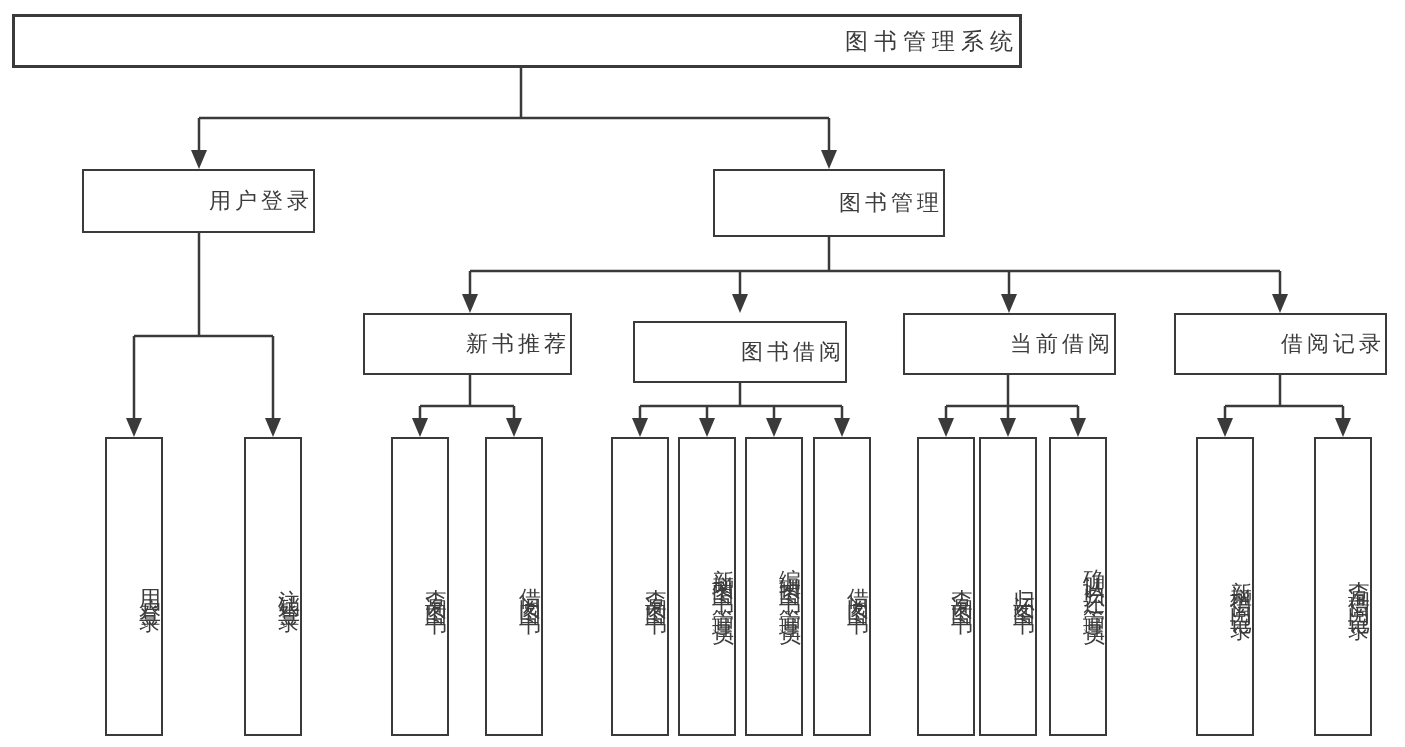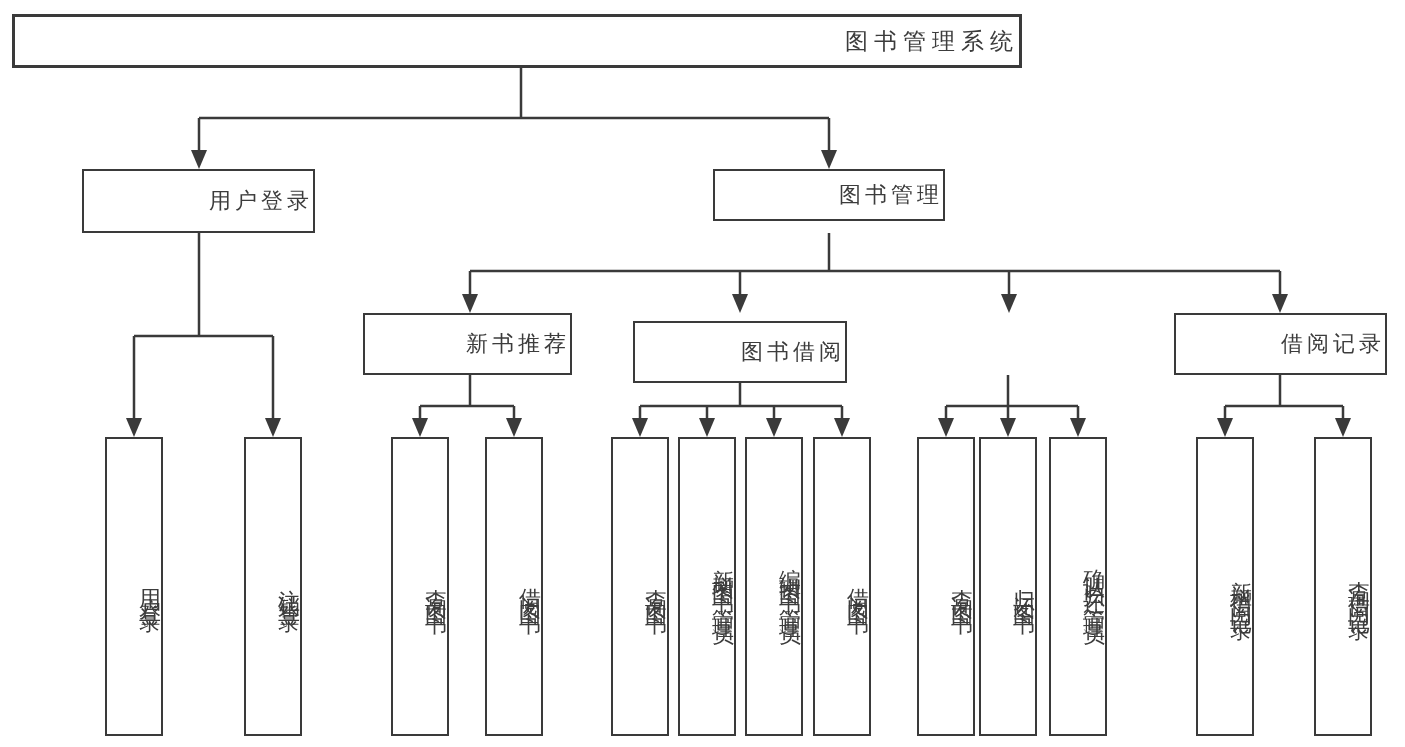--- a/index.html
+++ b/index.html
@@ -92,29 +92,32 @@
     </g>
   </svg>
 
   <div class="box root" style="left:12px; top:14px; width:1010px; height:54px;">
     <span class="hlabel">图书管理系统</span>
   </div>
 
   <div class="box" style="left:82px; top:169px; width:233px; height:64px;">
     <span class="hlabel">用户登录</span>
   </div>
-  <div class="box" style="left:713px; top:169px; width:232px; height:52px;">
+  <div class="box" style="left:713px; top:169px; width:232px; height:68px;">
     <span class="hlabel">图书管理</span>
   </div>
 
   <div class="box" style="left:363px; top:313px; width:209px; height:62px;">
     <span class="hlabel">新书推荐</span>
   </div>
   <div class="box" style="left:633px; top:313px; width:214px; height:62px;margin-top:8px;">
     <span class="hlabel">图书借阅</span>
+  </div>
+  <div class="box" style="left:903px; top:313px; width:213px; height:62px;">
+    <span class="hlabel">当前借阅</span>
   </div>
   <div class="box" style="left:1174px; top:313px; width:213px; height:62px;">
     <span class="hlabel">借阅记录</span>
   </div>
 
   <div class="box" style="left:105px; top:437px; width:58px; height:299px;">
     <span class="vlabel">用户登录</span>
   </div>
   <div class="box" style="left:244px; top:437px; width:58px; height:299px;">
     <span class="vlabel">注销登录</span>

